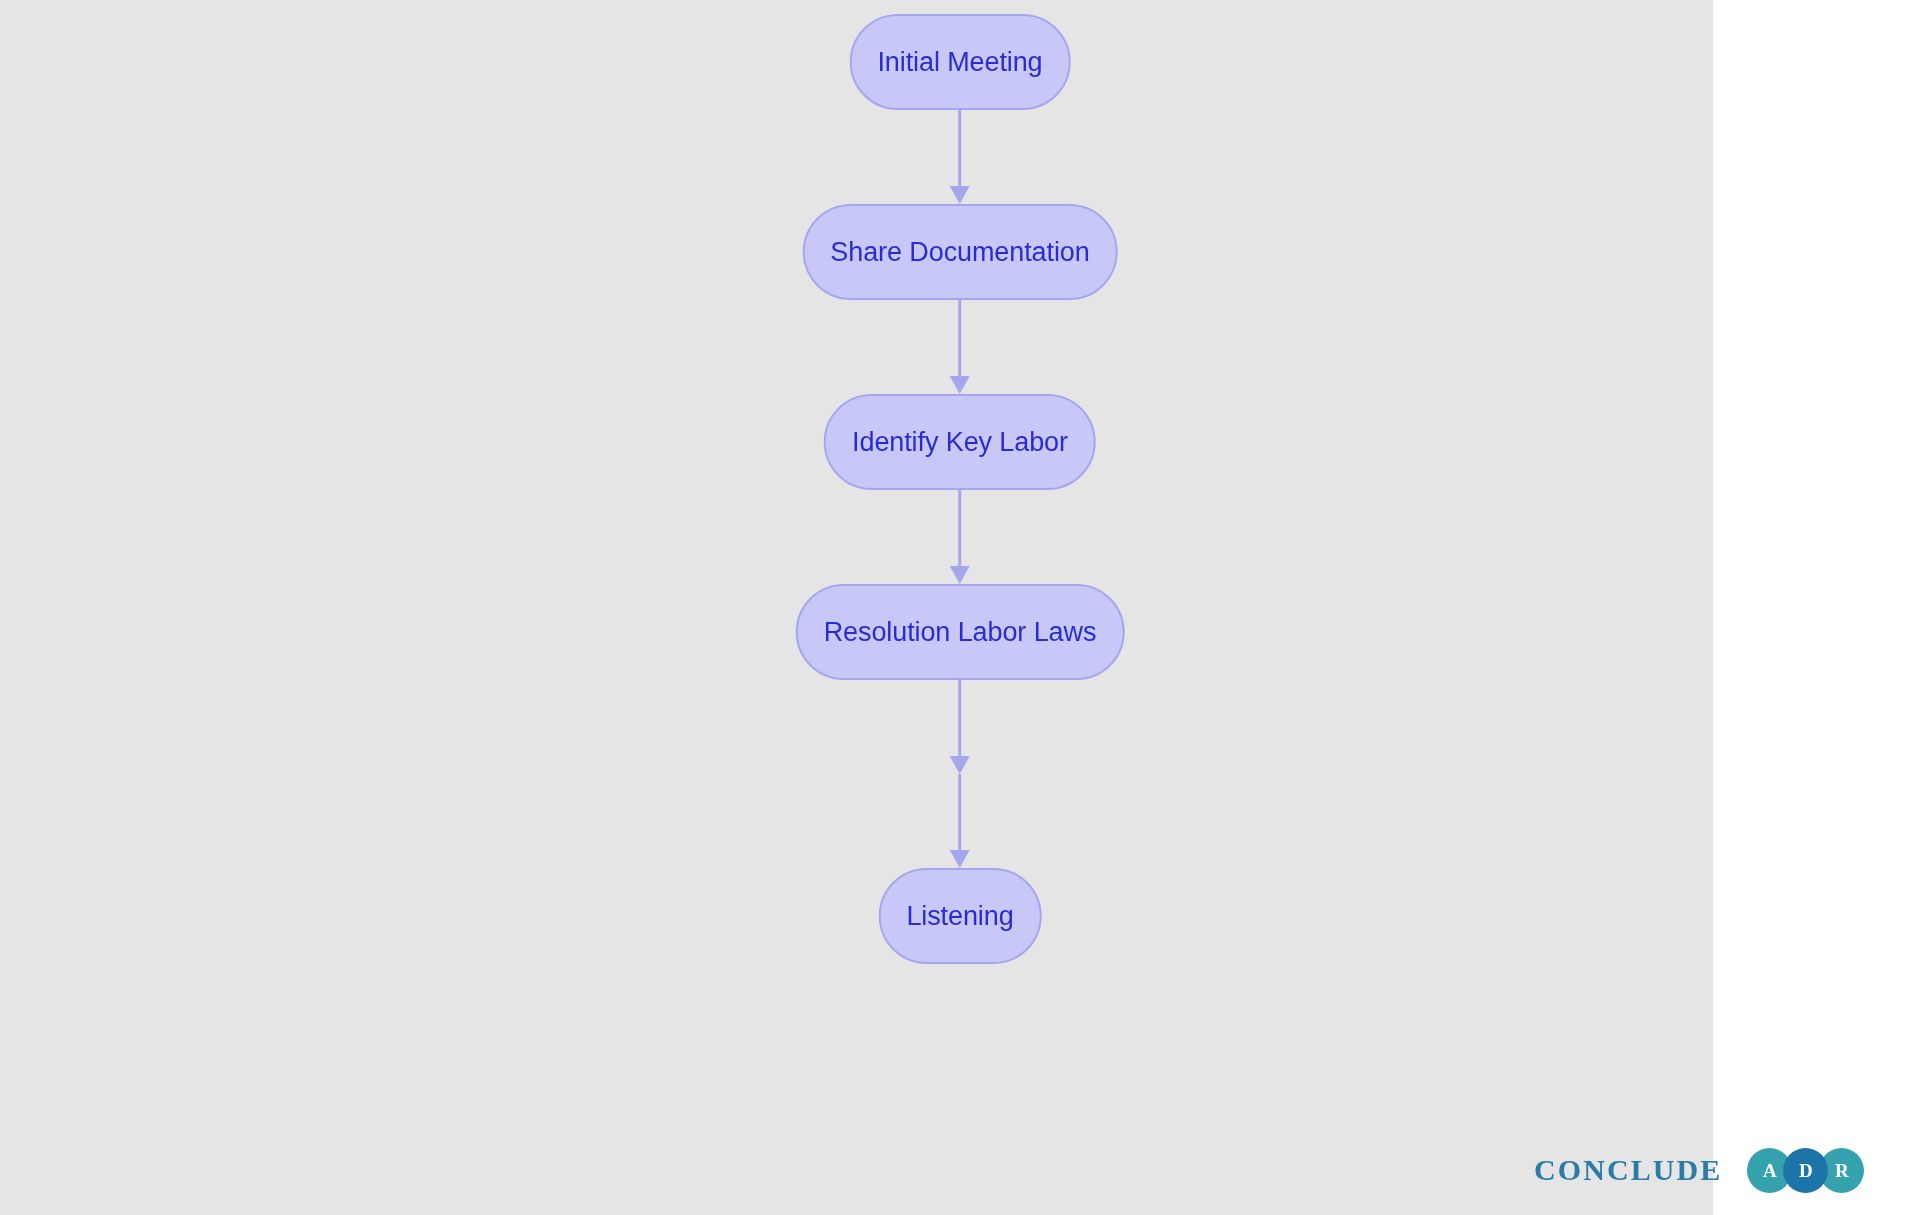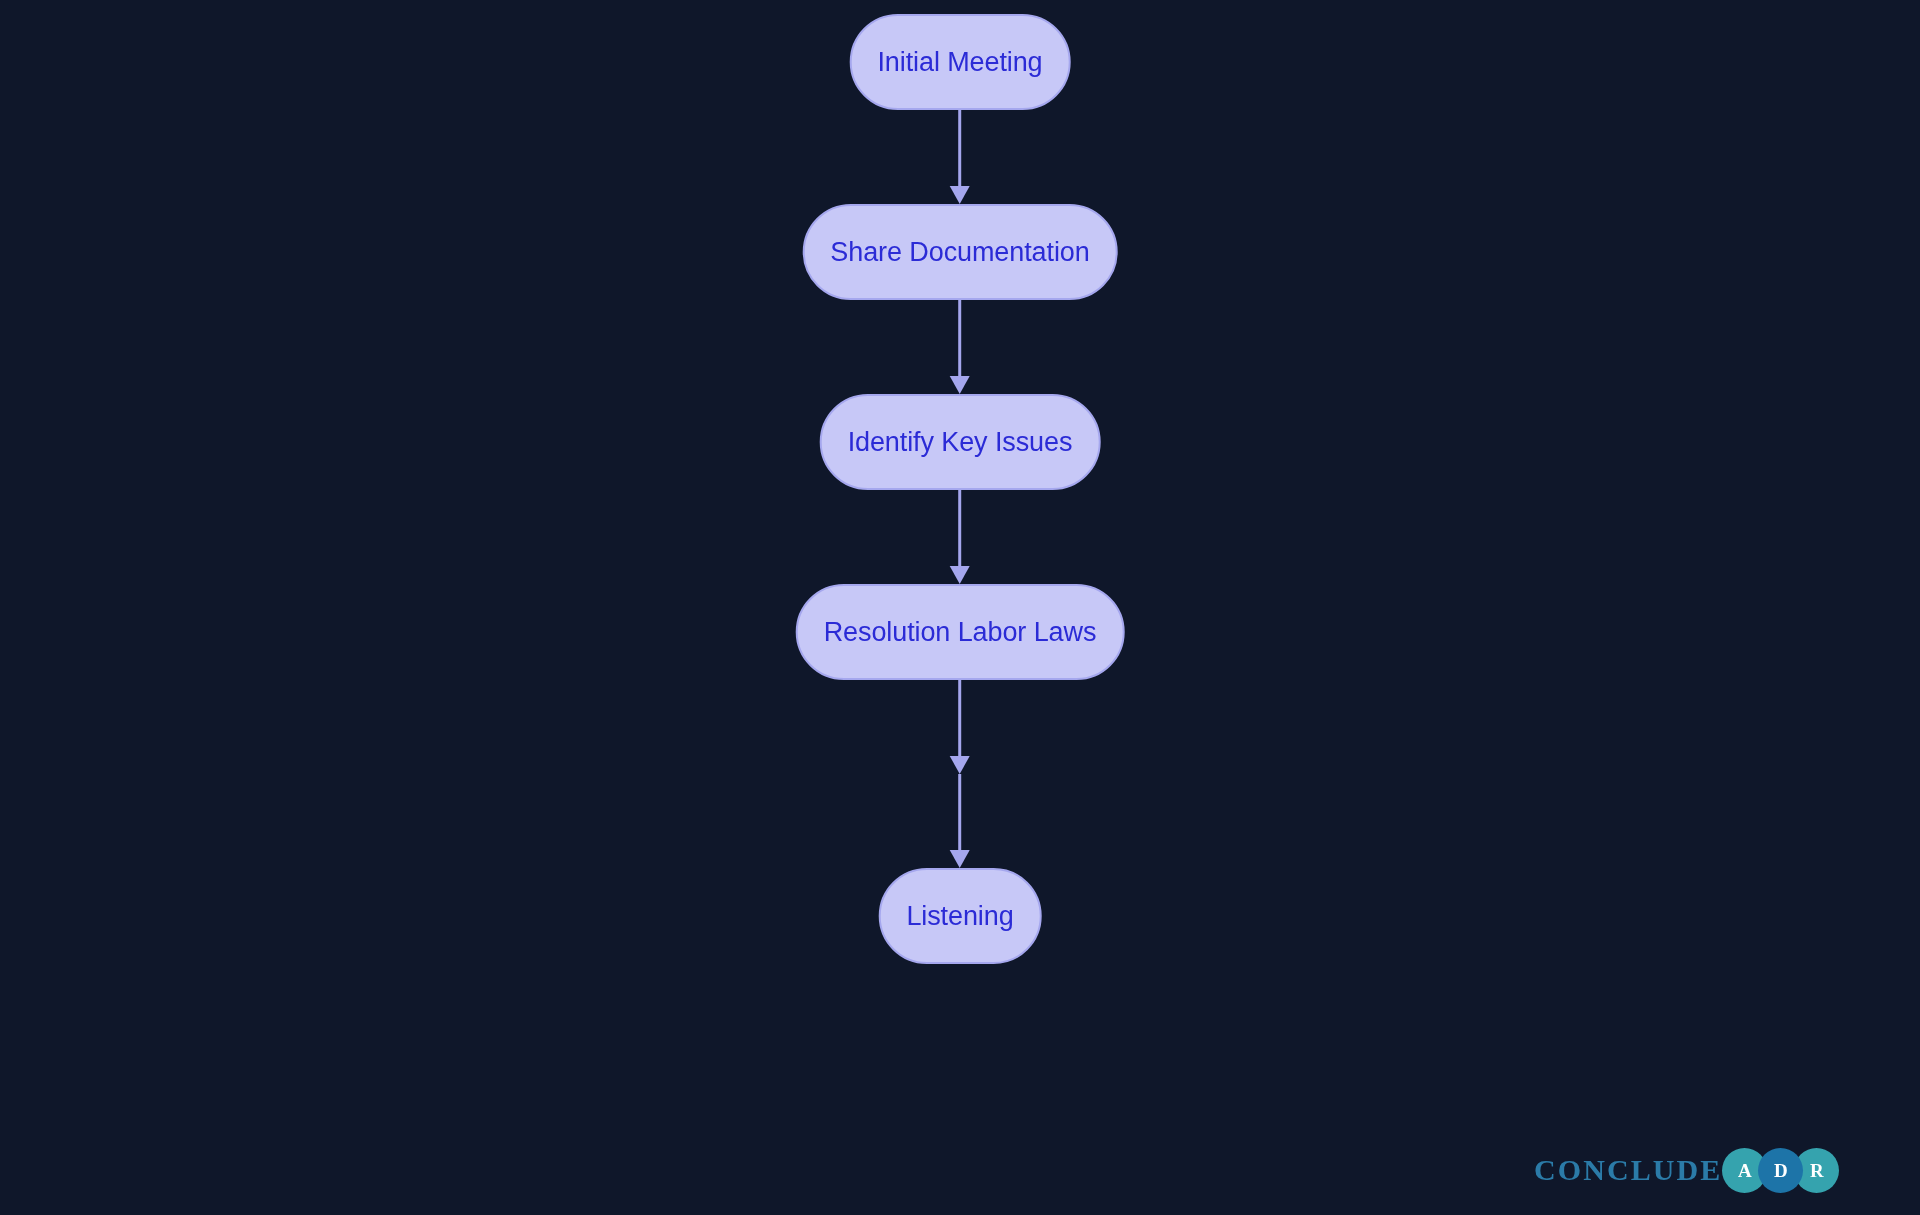--- a/index.html
+++ b/index.html
@@ -7,23 +7,23 @@
   html, body {
     width: 1920px;
     height: 1215px;
     background: #ffffff;
     font-family: "Liberation Sans", sans-serif;
     overflow: hidden;
   }
 
   #canvas {
     position: relative;
-    width: 1920px;
+    width: 1713px;
     height: 1215px;
-    background: #0f172a;
+    background: #e5e5e5;
   }
 
   
   .flow {
     position: absolute;
     left: 0;
     top: 0;
     width: 1920px;
     height: 1090px;
   }
@@ -76,20 +76,21 @@
     height: 56px;
   }
 
   .logo-wordmark {
     font-family: "Liberation Serif", serif;
     font-size: 30px;
     font-weight: 700;
     color: #2b7ba8;
     letter-spacing: 2.1px;
     line-height: 1;
+    margin-right: 25px;
   }
 
   .logo-circles {
     position: relative;
     display: flex;
     align-items: center;
     height: 52px;
   }
 
   .logo-circle {
@@ -130,21 +131,21 @@
       <div class="node">
         <span class="node-label">Share Documentation</span>
       </div>
 
       <svg class="connector" viewBox="0 0 24 94">
         <line x1="12" y1="0" x2="12" y2="78" stroke="#a5a7ee" stroke-width="3"></line>
         <polygon points="2,76 22,76 12,94" fill="#a5a7ee"></polygon>
       </svg>
 
       <div class="node">
-        <span class="node-label">Identify Key Issues</span>
+        <span class="node-label">Identify Key Labor</span>
       </div>
 
       <svg class="connector" viewBox="0 0 24 94">
         <line x1="12" y1="0" x2="12" y2="78" stroke="#a5a7ee" stroke-width="3"></line>
         <polygon points="2,76 22,76 12,94" fill="#a5a7ee"></polygon>
       </svg>
 
       <div class="node">
         <span class="node-label">Resolution Labor Laws</span>
       </div>

